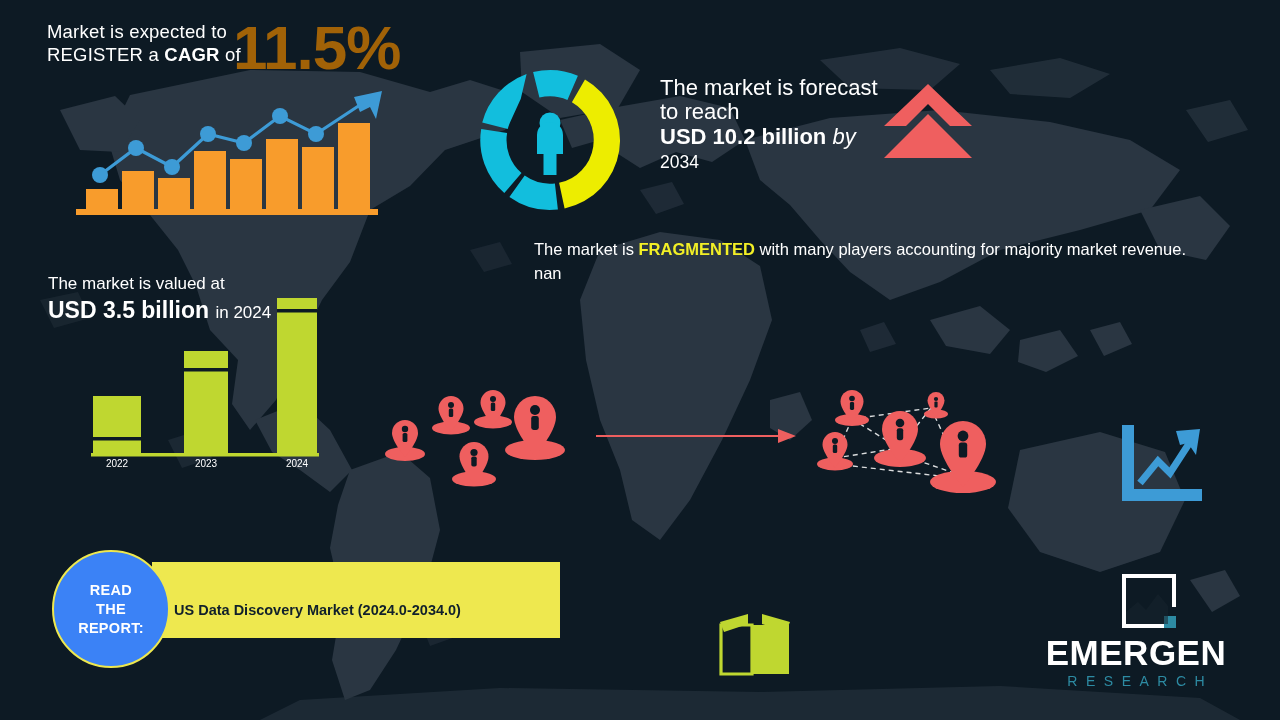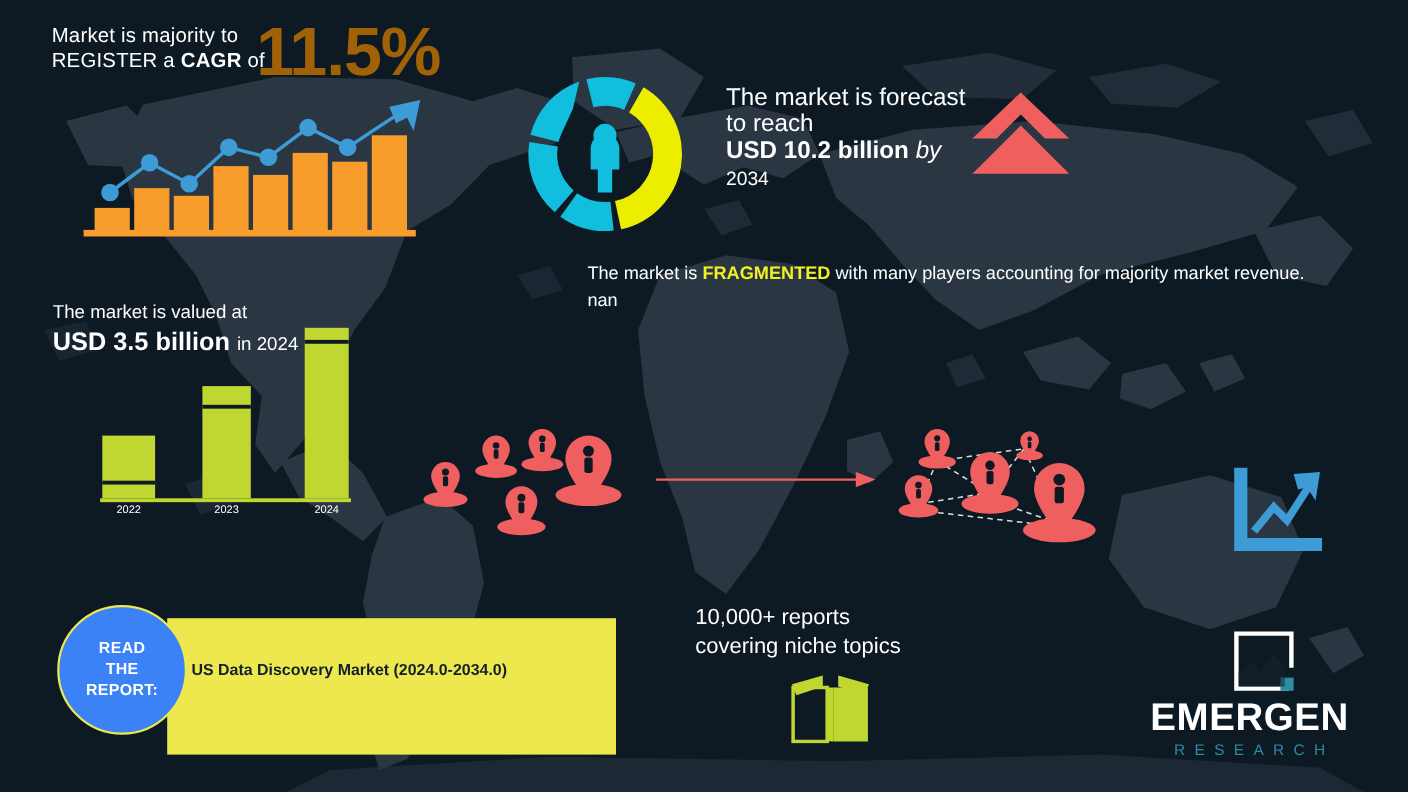--- a/index.html
+++ b/index.html
@@ -122,21 +122,21 @@
   #pins-left   { left: 383px; top: 386px; }
   #pins-right  { left: 805px; top: 386px; }
   #flow-arrow  { left: 596px; top: 428px; }
 
   
   #growth-icon { left: 1118px; top: 425px; }
 
   
   #report-banner {
     left: 152px; top: 562px;
-    width: 408px; height: 124px;
+    width: 408px; height: 76px;
     background: #eee84f;
   }
   #report-title {
     position: absolute;
     left: 22px; top: 40px;
     color: #10202b;
     font-size: 14.5px;
     font-weight: 700;
     white-space: nowrap;
   }
@@ -241,21 +241,21 @@
       <path d="M990 70 L1060 58 L1110 74 L1070 98 L1010 94 Z" opacity="0.7"></path>
       <path d="M168 440 L200 430 L212 458 L182 468 Z" opacity="0.5"></path>
       <path d="M40 300 L78 292 L90 318 L54 328 Z" opacity="0.4"></path>
       <path d="M420 620 L448 612 L458 636 L430 646 Z" opacity="0.45"></path>
     </g>
   </svg>
 
   <div class="layer" id="content">
 
     <div class="abs" id="cagr-text">
-      <div>Market is majority to</div>
+      <div>Market is expected to</div>
       <div>
         <span>REGISTER a </span><b>CAGR</b><span> of</span>
       </div>
     </div>
     <div class="abs" id="cagr-value">11.5%</div>
 
     <svg class="abs" id="orange-chart" width="340" height="135" viewBox="0 0 340 135">
       <g fill="#f89c2c">
         <rect x="16" y="104" width="32" height="22"></rect>
         <rect x="52" y="86" width="32" height="40"></rect>
@@ -462,24 +462,20 @@
       <div id="report-title">US Data Discovery Market (2024.0-2034.0)</div>
     </div>
     <div class="abs" id="report-circle">
       <div id="report-cta">
         <div>READ</div>
         <div>THE</div>
         <div>REPORT:</div>
       </div>
     </div>
 
-    <div class="abs" id="reports-text">
-      <div>10,000+ reports</div>
-      <div>covering niche topics</div>
-    </div>
     <svg class="abs" id="book-icon" width="74" height="64" viewBox="0 0 74 64">
       <path d="M2 10 L30 2 L30 12 L6 20 Z" fill="#bfd730"></path>
       <path d="M72 10 L44 2 L44 12 L68 20 Z" fill="#bfd730"></path>
       <path d="M3 13 L34 13 L34 62 L3 62 Z" fill="none" stroke="#bfd730" stroke-width="3.2"></path>
       <path d="M40 13 L71 13 L71 62 L40 62 Z" fill="#bfd730"></path>
       <rect x="34" y="13" width="6" height="49" fill="#bfd730"></rect>
     </svg>
 
     <div class="abs" id="logo-wrap">
       <svg id="logo-mark" viewBox="0 0 58 58">

